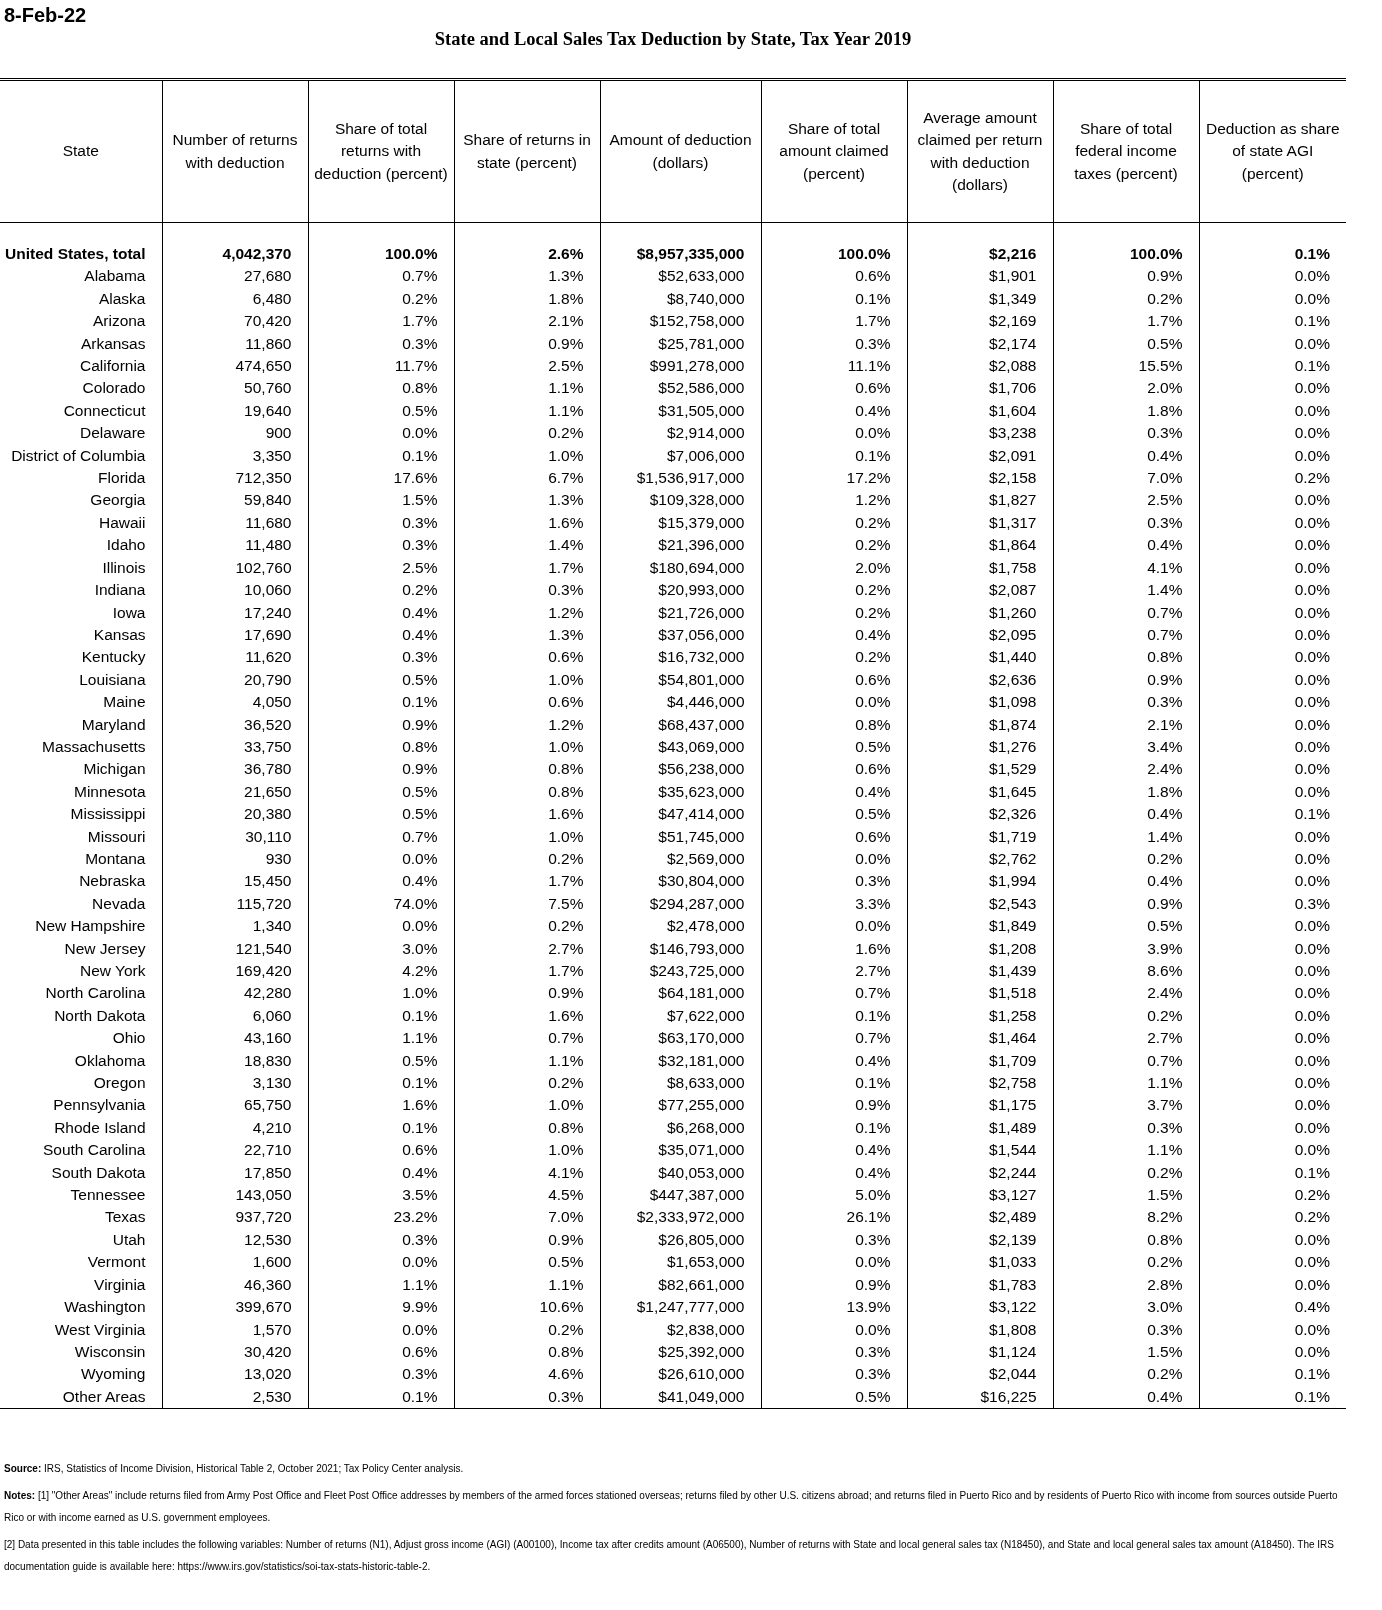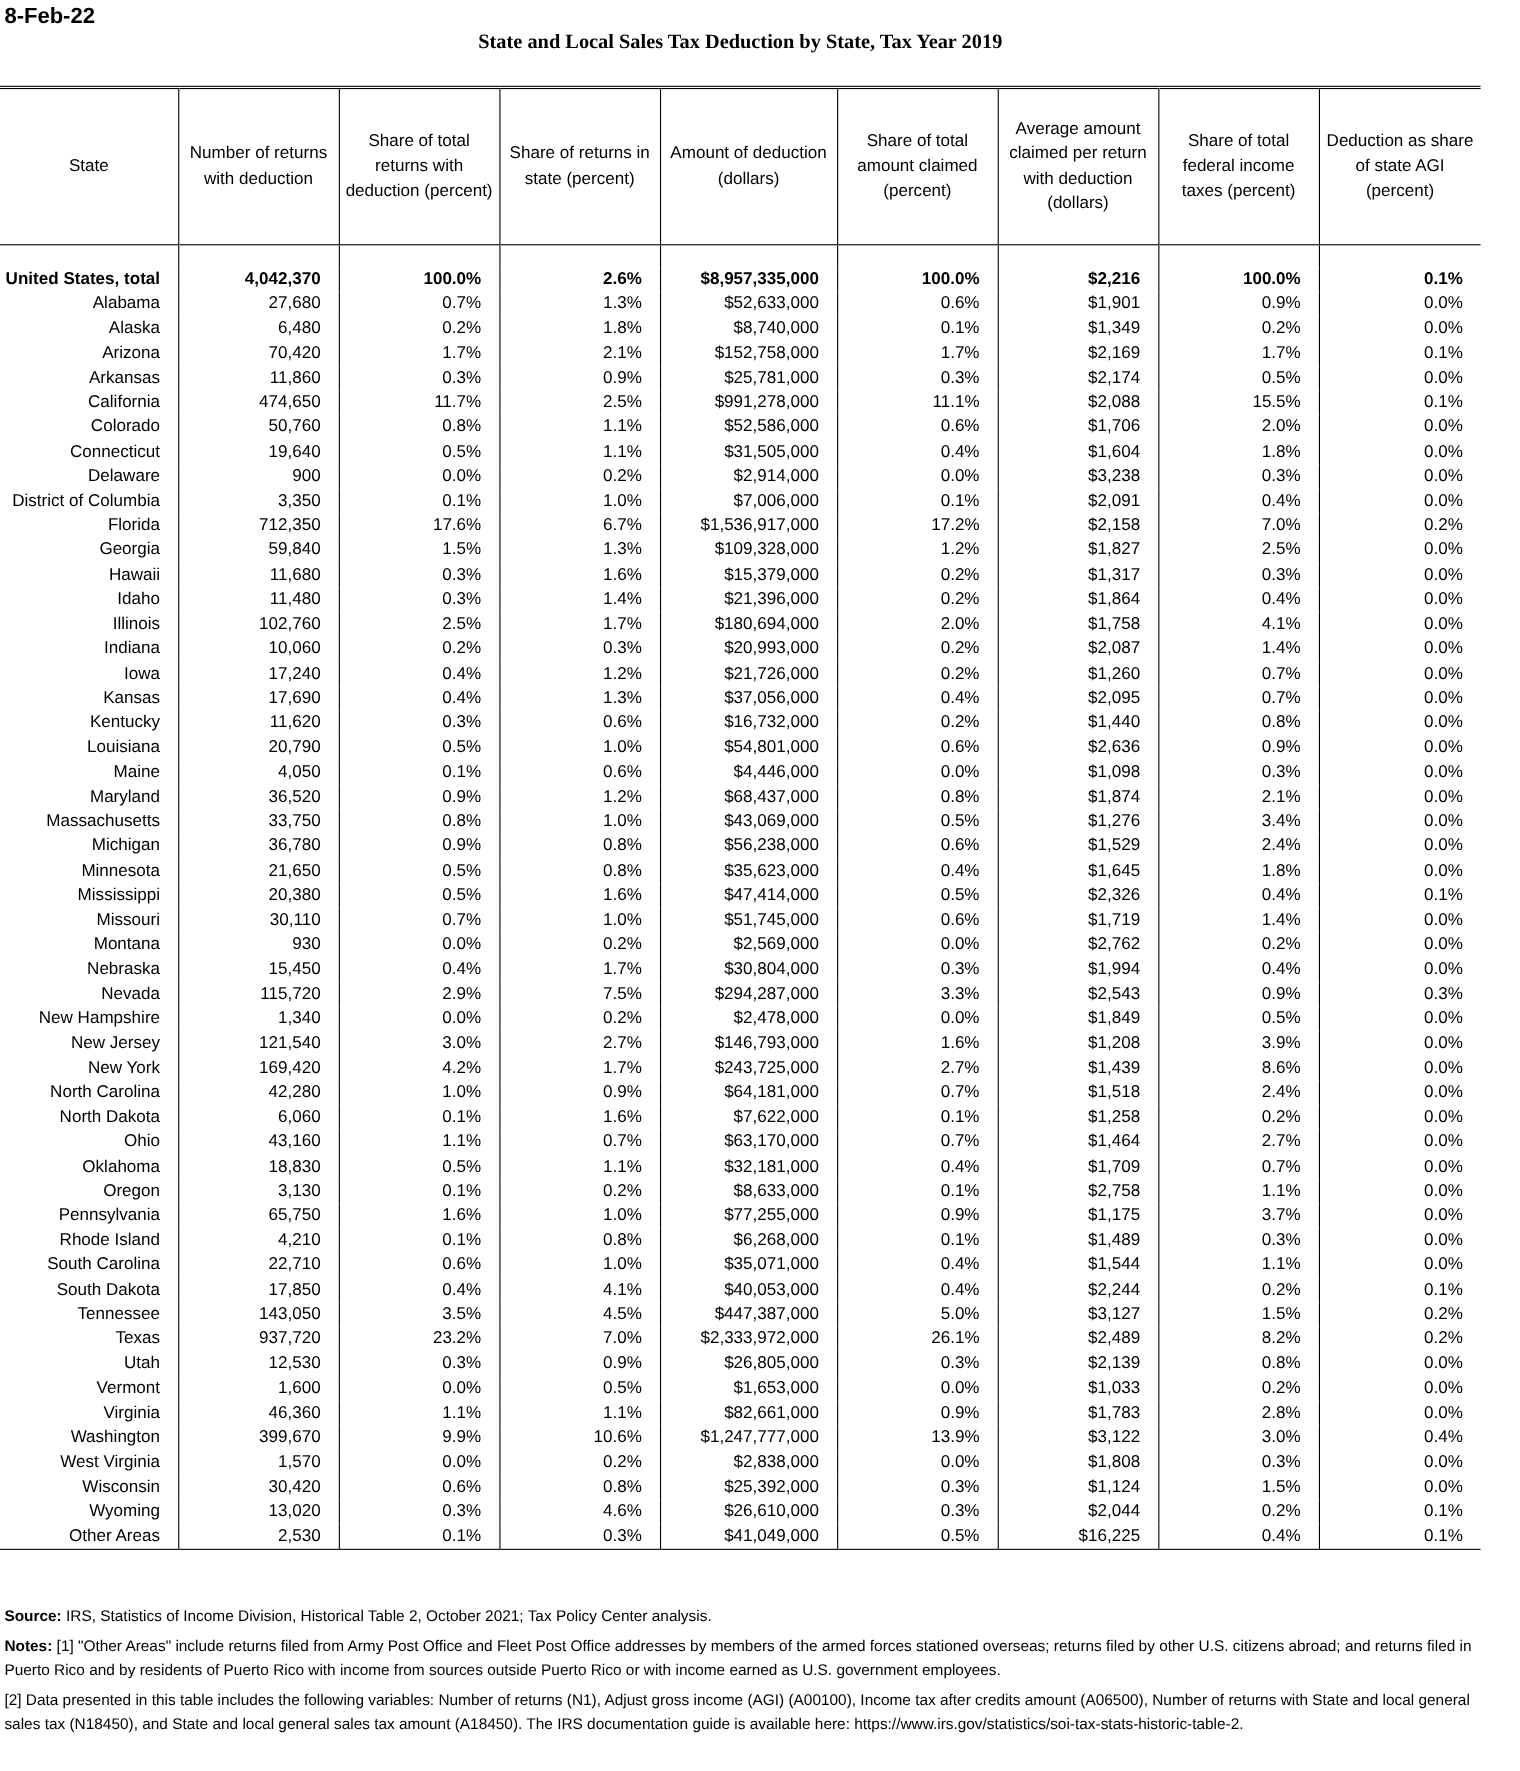--- a/index.html
+++ b/index.html
@@ -40,21 +40,21 @@
     height: 22.4px; padding: 0 16px 0 4px; line-height: 22.4px;
     text-align: right; white-space: nowrap;
     border-left: 1px solid #000;
   }
   tbody td:first-child { text-align: right; border-left: none; padding-left: 4px; }
   tbody tr.spacer td { height: 20px; }
   tbody tr.total td { font-weight: bold; }
   tbody tr:last-child td { border-bottom: 1.5px solid #000; }
   .notes {
     position: absolute; left: 4px; top: 1458px; width: 1340px;
-    font-size: 14px; line-height: 22.5px;
+    font-size: 10px; line-height: 22.5px;
   }
   .notes p { margin: 0 0 0 0; }
   .notes p.src { margin-bottom: 4px; }
   .notes p.n1 { margin-bottom: 4px; }
   .notes b { font-weight: bold; }
 </style>
 </head>
 <body>
 
 <div class="date">8-Feb-22</div>
@@ -412,21 +412,21 @@
         <td>1.7%</td>
         <td>$30,804,000</td>
         <td>0.3%</td>
         <td>$1,994</td>
         <td>0.4%</td>
         <td>0.0%</td>
       </tr>
       <tr>
         <td>Nevada</td>
         <td>115,720</td>
-        <td>2.9%</td>
+        <td>74.0%</td>
         <td>7.5%</td>
         <td>$294,287,000</td>
         <td>3.3%</td>
         <td>$2,543</td>
         <td>0.9%</td>
         <td>0.3%</td>
       </tr>
       <tr>
         <td>New Hampshire</td>
         <td>1,340</td>

